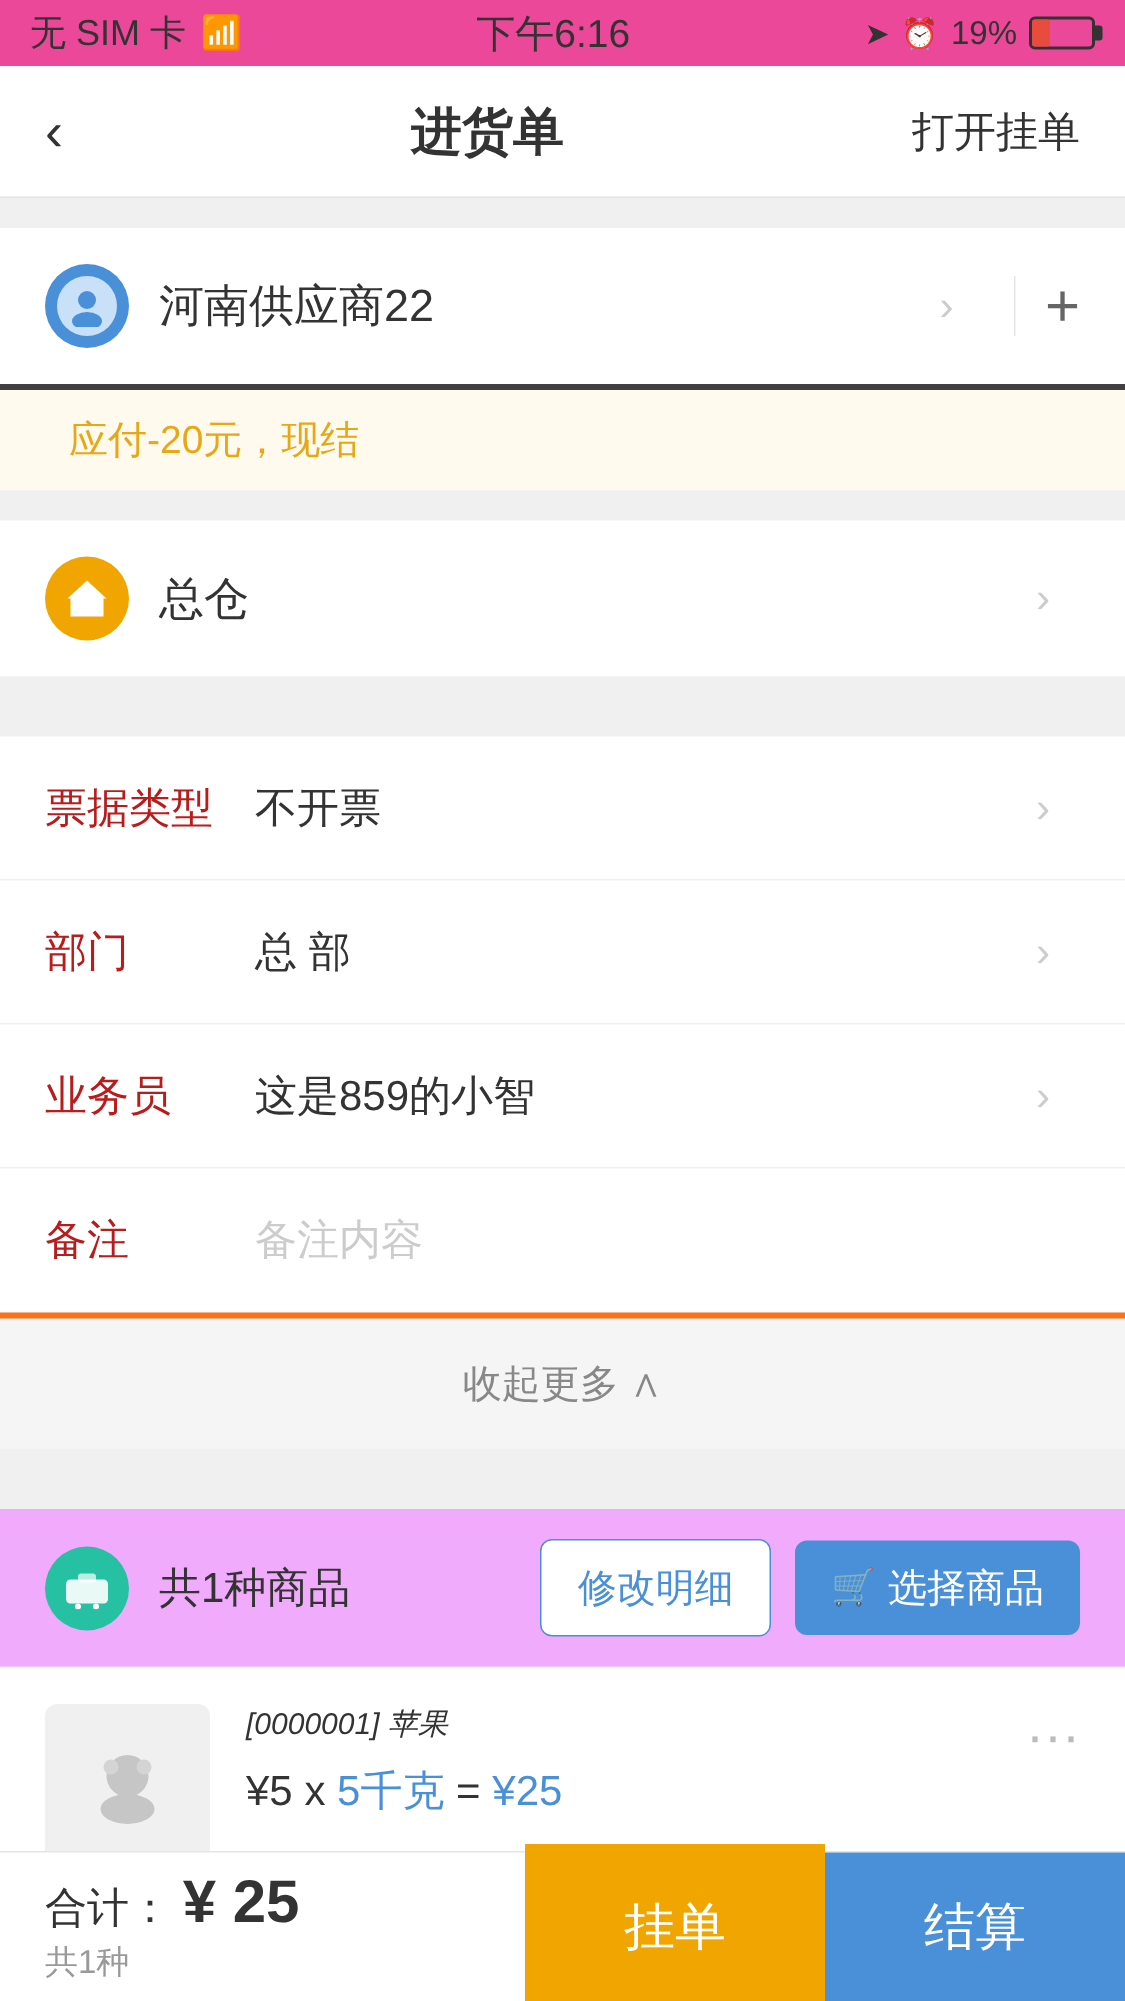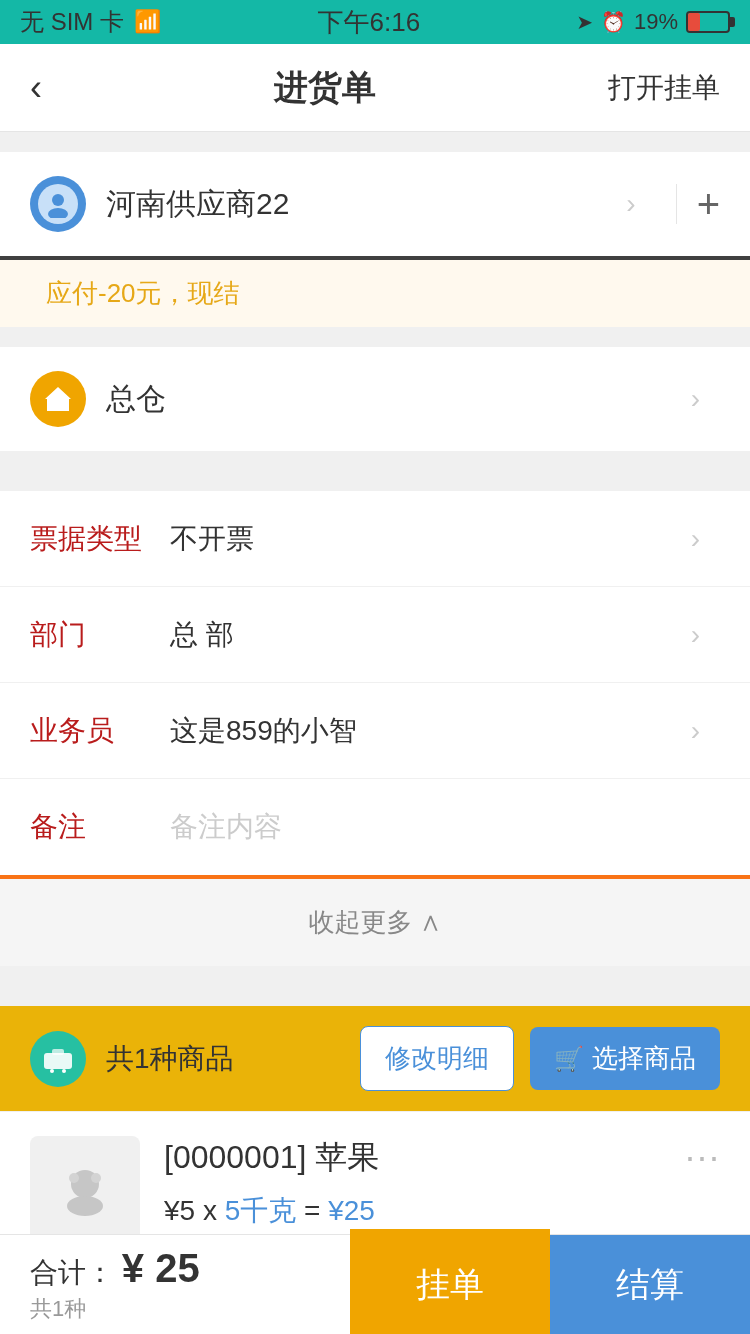--- a/index.html
+++ b/index.html
@@ -10,21 +10,21 @@
       font-family: -apple-system, "PingFang SC", "Helvetica Neue", Arial, sans-serif;
       background: #f0f0f0;
       font-size: 28px;
       color: #333;
     }
 
     
     .status-bar {
       width: 100%;
       height: 44px;
-      background: #14b8a6;
+      background: #ec4899;
       display: flex;
       align-items: center;
       justify-content: space-between;
       padding: 12px 20px;
       font-size: 24px;
     }
     .status-left {
       display: flex;
       align-items: center;
       gap: 10px;
@@ -221,21 +221,21 @@
       text-align: center;
       padding: 26px 0;
       font-size: 26px;
       color: #888;
       border-top: 4px solid #f97316;
       cursor: pointer;
     }
 
     
     .product-section {
-      background: #eab308;
+      background: #f0abfc;
       margin-top: 20px;
     }
     .product-header {
       display: flex;
       align-items: center;
       padding: 20px 30px;
       border-bottom: 1px solid #f0f0f0;
     }
     .product-icon {
       width: 56px;
@@ -295,23 +295,24 @@
       justify-content: center;
       overflow: hidden;
     }
     .product-thumbnail svg {
       opacity: 0.4;
     }
     .product-info {
       flex: 1;
     }
     .product-name {
-      font-size: 32px;
+      font-size: 20px;
       color: #333;
       margin-bottom: 12px;
+      font-style: italic;
     }
     .product-price-row {
       font-size: 28px;
       color: #333;
     }
     .price-highlight {
       color: #4a90d9;
     }
     .product-more {
       color: #bbb;

